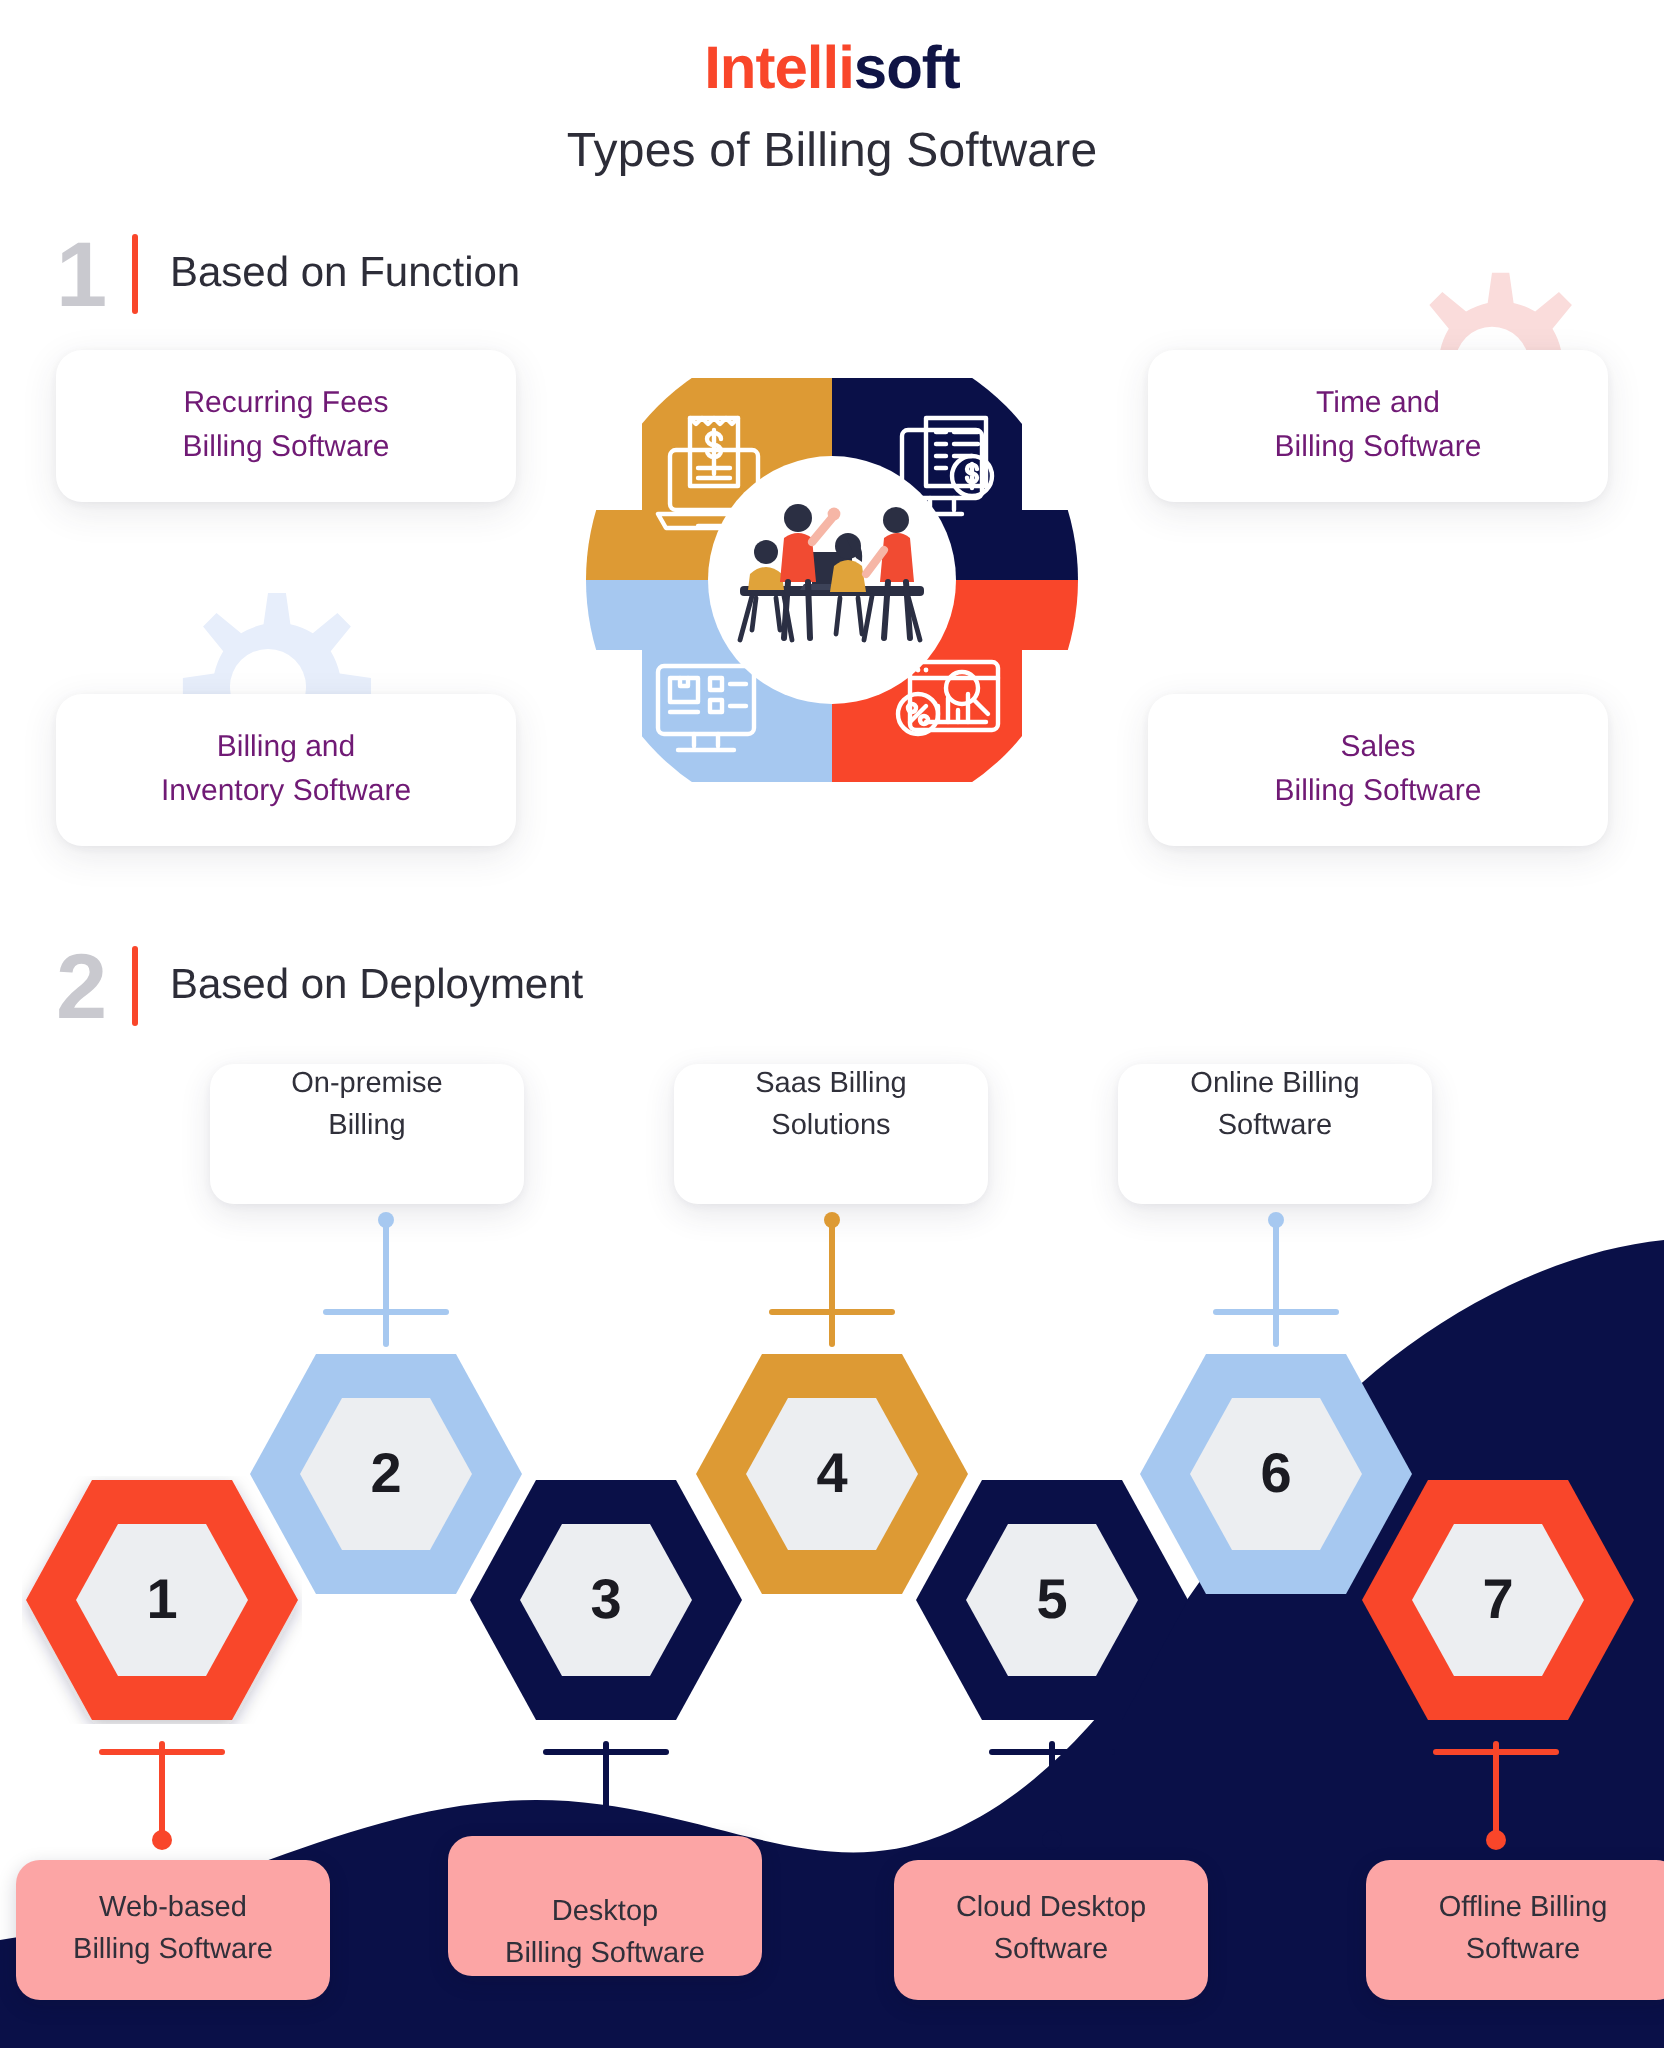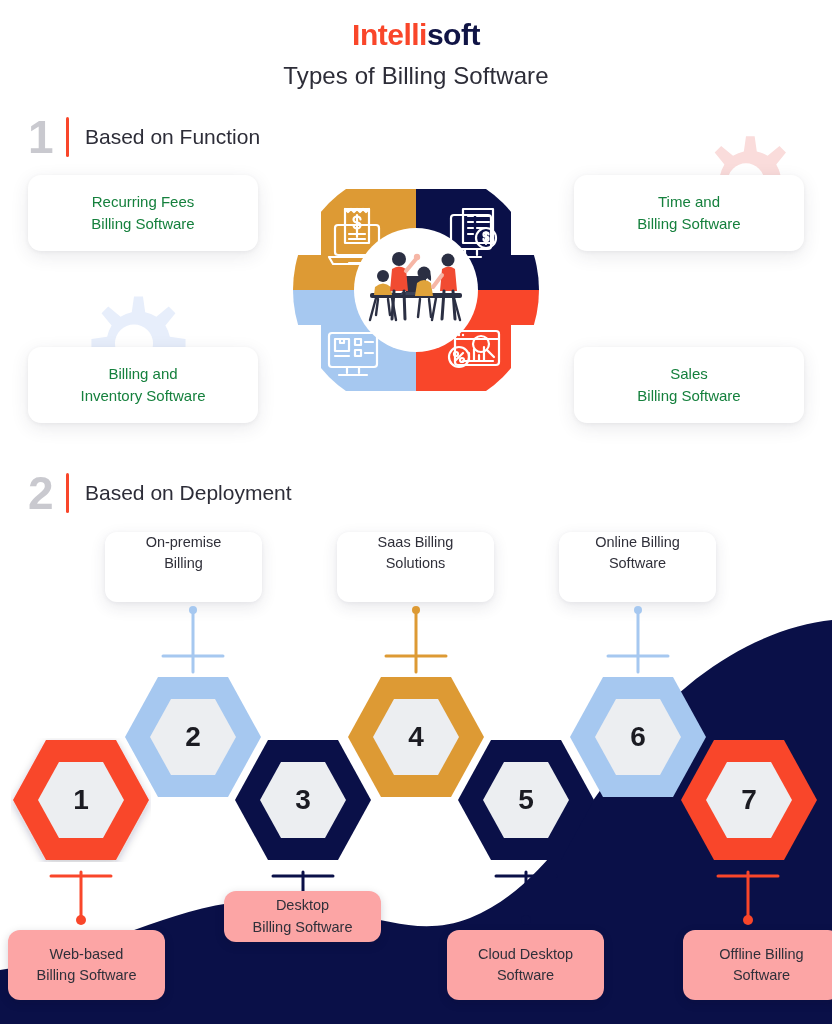--- a/index.html
+++ b/index.html
@@ -36,21 +36,21 @@
     width:34px;text-align:left;
   }
   .sec-rule{width:3px;height:40px;background:#f9462a;margin:0 16px 0 4px;border-radius:2px;}
   .sec-title{font-size:21px;color:#2d2d38;}
 
   
   .fcard{
     position:absolute;background:#fff;border-radius:13px;
     box-shadow:0 5px 18px rgba(45,45,70,.10), 0 1px 4px rgba(45,45,70,.06);
     display:flex;align-items:center;justify-content:center;text-align:center;
-    font-size:15px;color:#15803d;line-height:1.45;
+    font-size:15px;color:#701a75;line-height:1.45;
   }
 
   
   .donut{position:absolute;left:291px;top:165px;width:250px;height:250px;}
 
   
   .hex-wrap{position:absolute;}
   .hex-num{
     position:absolute;left:0;top:0;width:100%;height:100%;
     display:flex;align-items:center;justify-content:center;
@@ -377,21 +377,21 @@
     </svg>
     <div class="hex-num">7</div>
   </div>
 
   <div class="bcard" style="left:8px;top:930px;width:157px;height:70px;">
     <div>
       <div>Web-based</div>
       <div>Billing Software</div>
     </div>
   </div>
-  <div class="bcard" style="left:224px;top:891px;width:157px;height:51px;">
+  <div class="bcard" style="left:224px;top:918px;width:157px;height:70px;align-items:flex-end;">
     <div>
       <div>Desktop</div>
       <div>Billing Software</div>
     </div>
   </div>
   <div class="bcard" style="left:447px;top:930px;width:157px;height:70px;">
     <div>
       <div>Cloud Desktop</div>
       <div>Software</div>
     </div>

